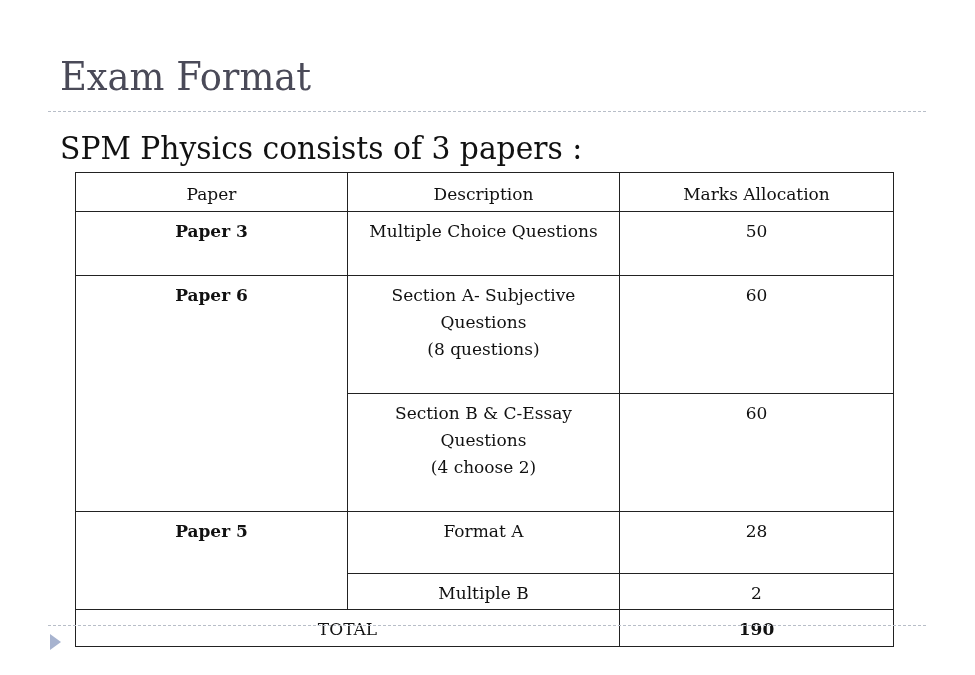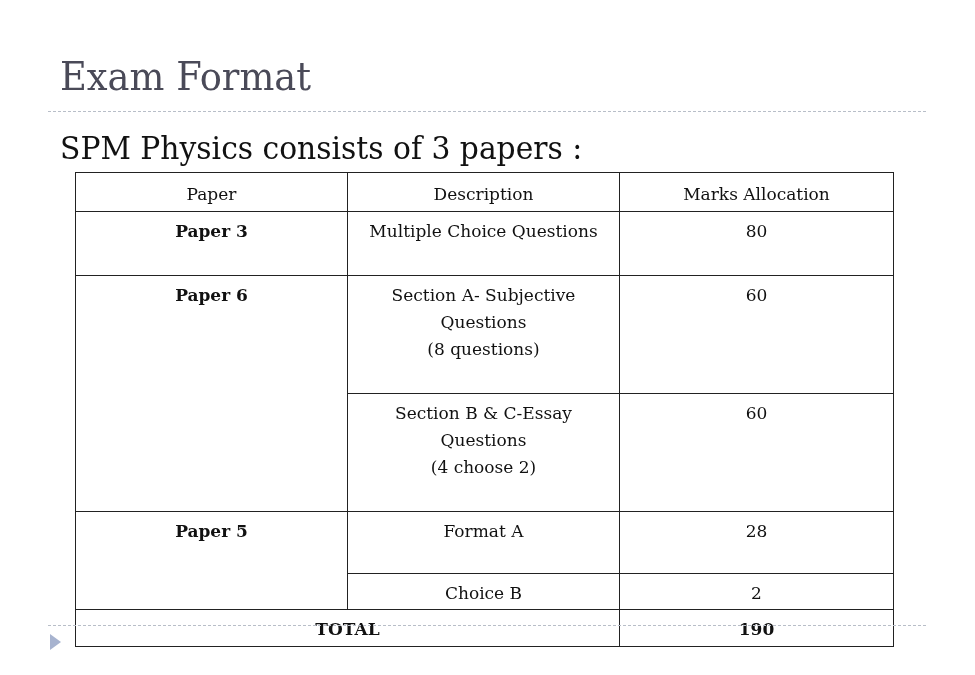--- a/index.html
+++ b/index.html
@@ -42,21 +42,21 @@
     table.exam td, table.exam th {
       border: 1.5px solid #222;
       text-align: center; vertical-align: top; padding: 6px 6px 0 6px;
       line-height: 27px;
     }
     table.exam th { font-weight: normal; height: 30px; padding-top: 8px; }
     .col1 { width: 272px; }
     .col2 { width: 272px; }
     .col3 { width: 274px; }
     .bold { font-weight: bold; }
-    .total-label { text-align: right; font-weight: bold; }
+    .total-label { text-align: right; font-weight: normal; }
   </style>
 </head>
 <body>
 
 <div class="title">Exam Format</div>
 <div class="dash-top"></div>
 <div class="subtitle">SPM Physics consists of 3 papers :</div>
 
 <table class="exam">
   <colgroup>
@@ -68,21 +68,21 @@
       <tr>
     <th>Paper</th>
     <th>Description</th>
     <th>Marks Allocation</th>
   </tr>
   <tr style="height:64px;">
     <td class="bold">Paper 3</td>
     <td>
       <span>Multiple Choice Questions</span>
     </td>
-    <td>80</td>
+    <td>50</td>
   </tr>
   <tr style="height:118px;">
     <td class="bold" rowspan="2">Paper 6</td>
     <td>
       <div>Section A- Subjective</div>
       <div>Questions</div>
       <div>(8 questions)</div>
     </td>
     <td>60</td>
   </tr>
@@ -96,21 +96,21 @@
   </tr>
   <tr style="height:62px;">
     <td class="bold" rowspan="2">Paper 5</td>
     <td>
       <span>Format A</span>
     </td>
     <td>28</td>
   </tr>
   <tr style="height:36px;">
     <td>
-      <span>Choice B</span>
+      <span>Multiple B</span>
     </td>
     <td>2</td>
   </tr>
   <tr style="height:37px;">
     <td colspan="2" class="total-label">TOTAL</td>
     <td class="bold">190</td>
   </tr>
 </tbody>
   </table>
 

